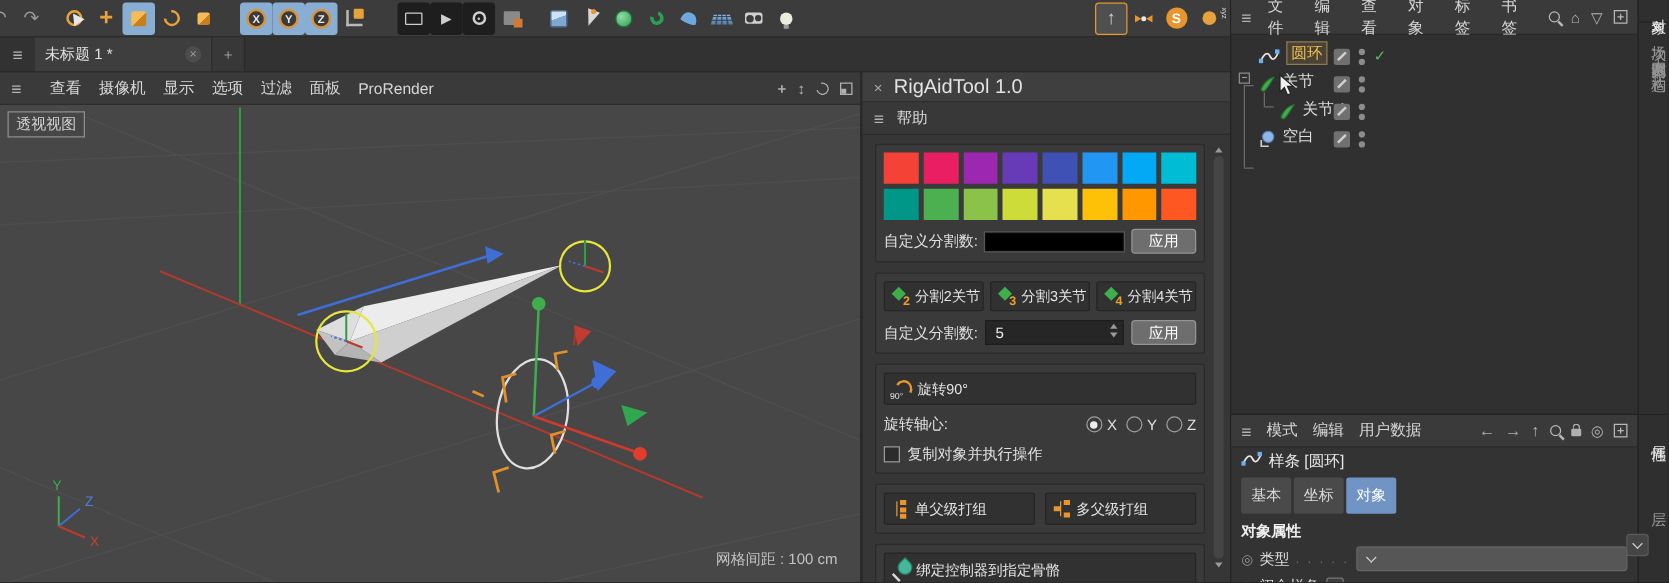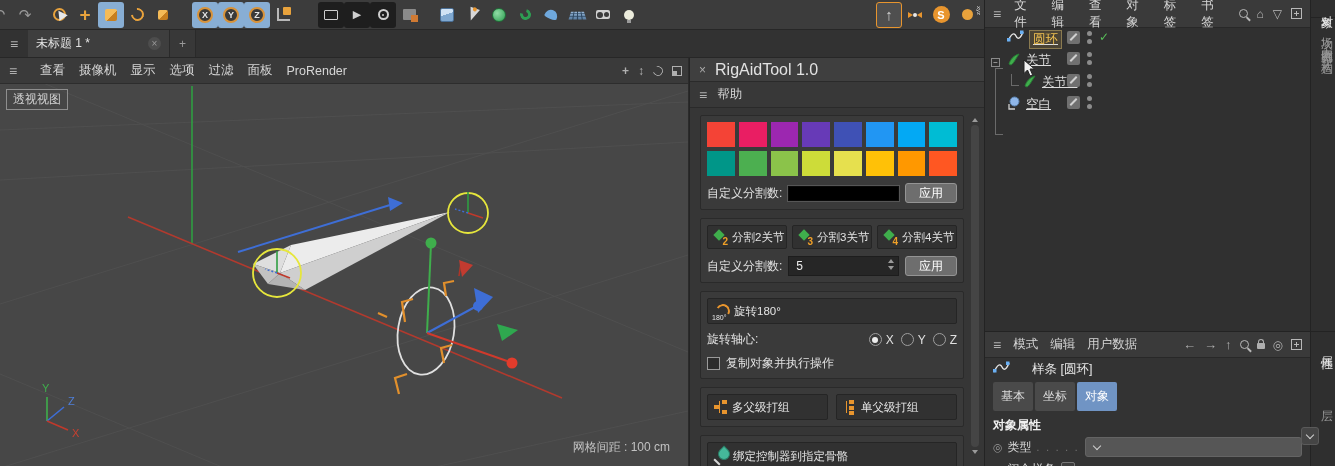--- a/index.html
+++ b/index.html
@@ -140,21 +140,21 @@
   .om{position:absolute;left:984px;top:0;width:326px;height:331px;background:#303030;border-left:1px solid #232323;}
   .ommenu{height:28px;background:#3a3a3a;border-bottom:1px solid #282828;display:flex;align-items:center;gap:13px;padding:0 8px;}
   .ommenu .mi{color:#d6d6d6;font-size:12.5px;}
   .omicons{margin-left:auto;display:flex;align-items:center;gap:9px;color:#b8b8b8;}
   .icon-search{width:9px;height:9px;border:1.5px solid #b8b8b8;border-radius:50%;position:relative;}
   .icon-search::after{content:"";position:absolute;width:5px;height:1.5px;background:#b8b8b8;transform:rotate(45deg);right:-4px;bottom:-2px;}
   .icon-plusbox{width:11px;height:11px;border:1px solid #b8b8b8;position:relative;}
   .icon-plusbox::before{content:"";position:absolute;left:2px;top:4px;width:5px;height:1px;background:#b8b8b8;}
   .icon-plusbox::after{content:"";position:absolute;left:4px;top:2px;width:1px;height:5px;background:#b8b8b8;}
   .tree{position:relative;padding-top:2px;}
-  .trow{height:22px;display:flex;align-items:flex-start;position:relative;font-size:12.5px;color:#dcdcdc;text-decoration:underline;}
+  .trow{height:22px;display:flex;align-items:flex-end;position:relative;font-size:12.5px;color:#dcdcdc;}
   .trunk{position:absolute;left:10px;top:40px;height:66px;width:1px;background:#6a6a6a;}
   .stub{position:absolute;width:8px;height:1px;background:#6a6a6a;}
   .expander{position:absolute;left:6px;width:9px;height:9px;border:1px solid #8a8a8a;background:#303030;
             color:#cfcfcf;font-size:8px;line-height:7px;text-align:center;}
   .ticon{flex:none;margin-right:5px;display:flex;align-items:center;}
   .tname{}
   .tname.selname{color:#f0c050;background:#4a4335;border:1px solid #8a7a50;padding:0 3px;}
   .togglecol{position:absolute;left:82px;display:flex;align-items:center;gap:7px;}
   .sqtoggle{width:13px;height:13px;background:#707070;border-radius:2px;position:relative;}
   .sqtoggle::after{content:"";position:absolute;left:2px;top:5px;width:9px;height:2px;background:#d0d0d0;transform:rotate(-45deg);}
@@ -165,21 +165,21 @@
 
   
   .attr{position:absolute;left:984px;top:331px;width:326px;height:135px;background:#333333;
         border-left:1px solid #232323;border-top:1px solid #232323;overflow:hidden;}
   .atmenu{height:26px;background:#3a3a3a;border-bottom:1px solid #282828;display:flex;align-items:center;gap:12px;padding:0 8px;}
   .atmenu .mi{color:#d6d6d6;font-size:12.5px;}
   .aticons{margin-left:auto;display:flex;align-items:center;gap:8px;color:#b0b0b0;font-size:13px;}
   .icon-lock{width:8px;height:6px;background:#b0b0b0;border-radius:1px;position:relative;margin-top:3px;}
   .icon-lock::before{content:"";position:absolute;top:-4px;left:1px;width:4px;height:4px;
         border:1.5px solid #b0b0b0;border-bottom:none;border-radius:3px 3px 0 0;}
-  .objrow{height:22px;display:flex;align-items:center;gap:22px;padding:0 8px;color:#e8e8e8;font-size:12.5px;}
+  .objrow{height:22px;display:flex;align-items:center;gap:5px;padding:0 8px;color:#e8e8e8;font-size:12.5px;}
   .atabs{display:flex;gap:2px;padding:2px 8px;}
   .atab{padding:6px 8px;background:#4a4a4a;color:#dcdcdc;border-radius:2px;}
   .atab.active{background:#7094c4;color:#fff;}
   .asect{padding:4px 8px 2px;font-weight:bold;color:#f0f0f0;}
   .arow{height:22px;display:flex;align-items:center;gap:5px;padding:0 8px;color:#dcdcdc;}
   .keyring{color:#9a9a9a;font-size:11px;}
   .leader{color:#777;letter-spacing:2px;font-size:10px;}
   .select{flex:1;height:20px;background:#565656;border:1px solid #646464;border-radius:3px;color:#f2f2f2;
           display:flex;align-items:center;padding:0 8px;gap:6px;}
   .select .val{flex:1;}
@@ -476,23 +476,23 @@
           <div class="btn-apply">
               <span>应用</span>
             </div>
         </div>
       </div>
 
       <div class="gbox">
         <div class="btnrow" style="gap:8px">
           <div class="btn-dark" style="height:26px">
             <span class="ic-rot">
-                <span class="deg">180°</span>
+                <span class="deg">90°</span>
               </span>
-            <span>旋转180°</span>
+            <span>旋转90°</span>
           </div>
         </div>
         <div class="rowf">
           <span class="lbl">旋转轴心:</span>
           <div class="radios">
             <span class="radio sel"></span>
               <span class="rlbl">X</span>
             <span class="radio"></span>
               <span class="rlbl">Y</span>
             <span class="radio"></span>
@@ -501,26 +501,26 @@
         </div>
         <div class="rowf">
           <span class="cbox"></span>
           <span class="lbl">复制对象并执行操作</span>
         </div>
       </div>
 
       <div class="gbox">
         <div class="btnrow" style="gap:8px">
           <div class="btn-dark" style="height:26px">
+            <span class="ic-tree"></span>
+            <span>单父级打组</span>
+          </div>
+          <div class="btn-dark" style="height:26px">
             <span class="ic-tree multi"></span>
             <span>多父级打组</span>
-          </div>
-          <div class="btn-dark" style="height:26px">
-            <span class="ic-tree"></span>
-            <span>单父级打组</span>
           </div>
         </div>
       </div>
 
       <div class="gbox">
         <div class="btn-dark" style="height:28px">
           <span class="ic-pin"></span>
           <span>绑定控制器到指定骨骼</span>
         </div>
       </div>

